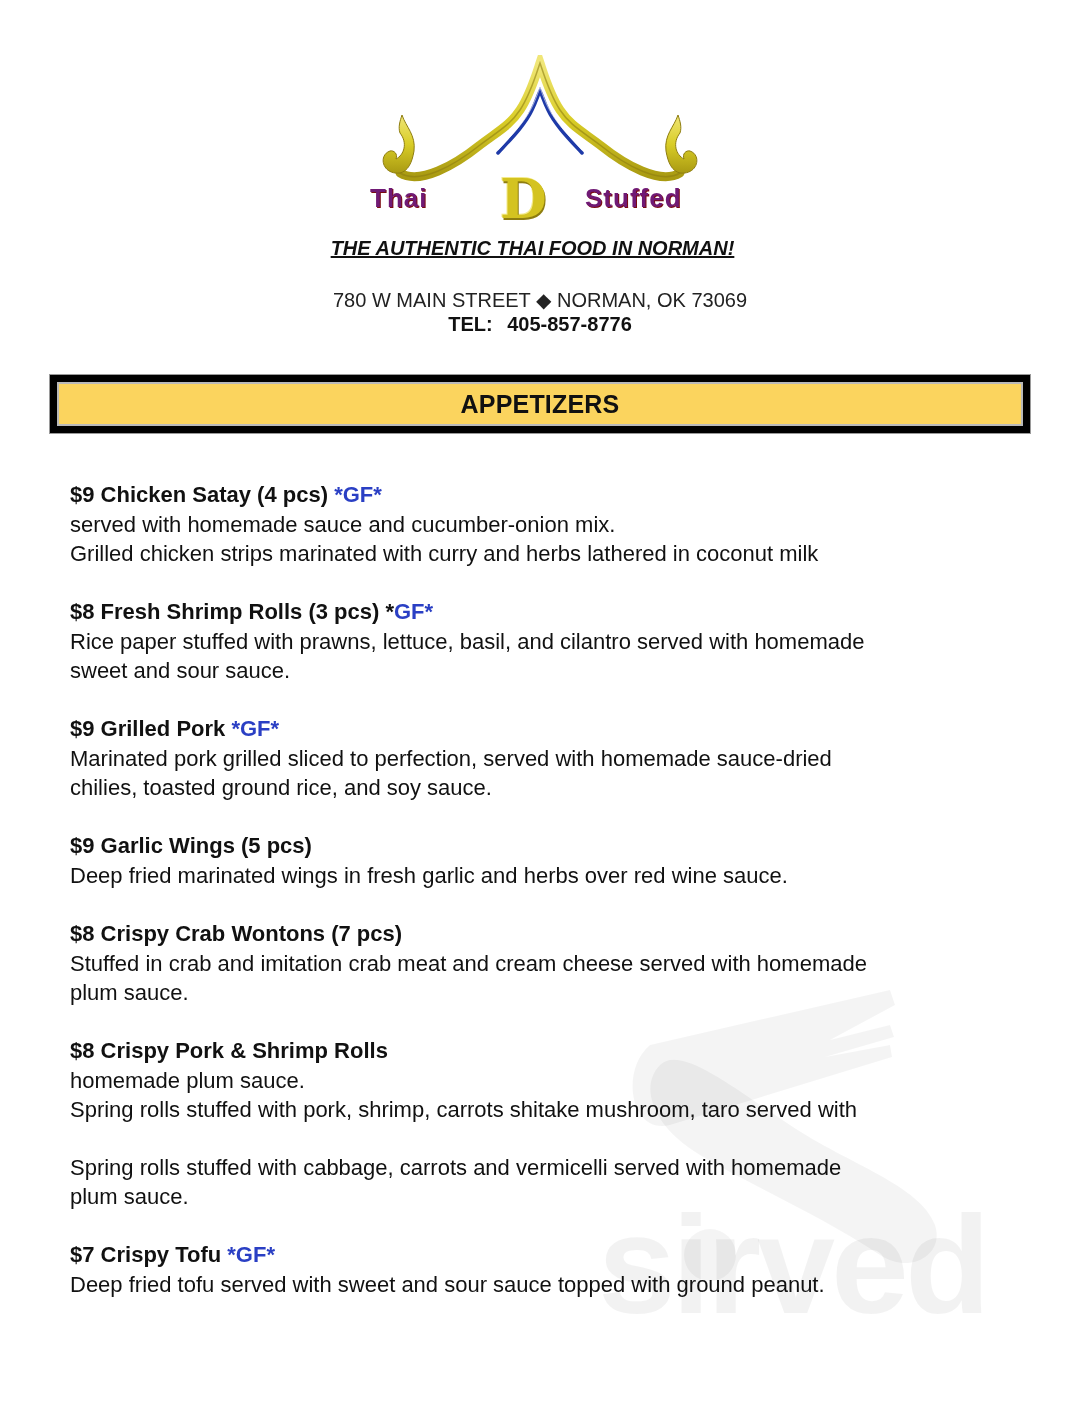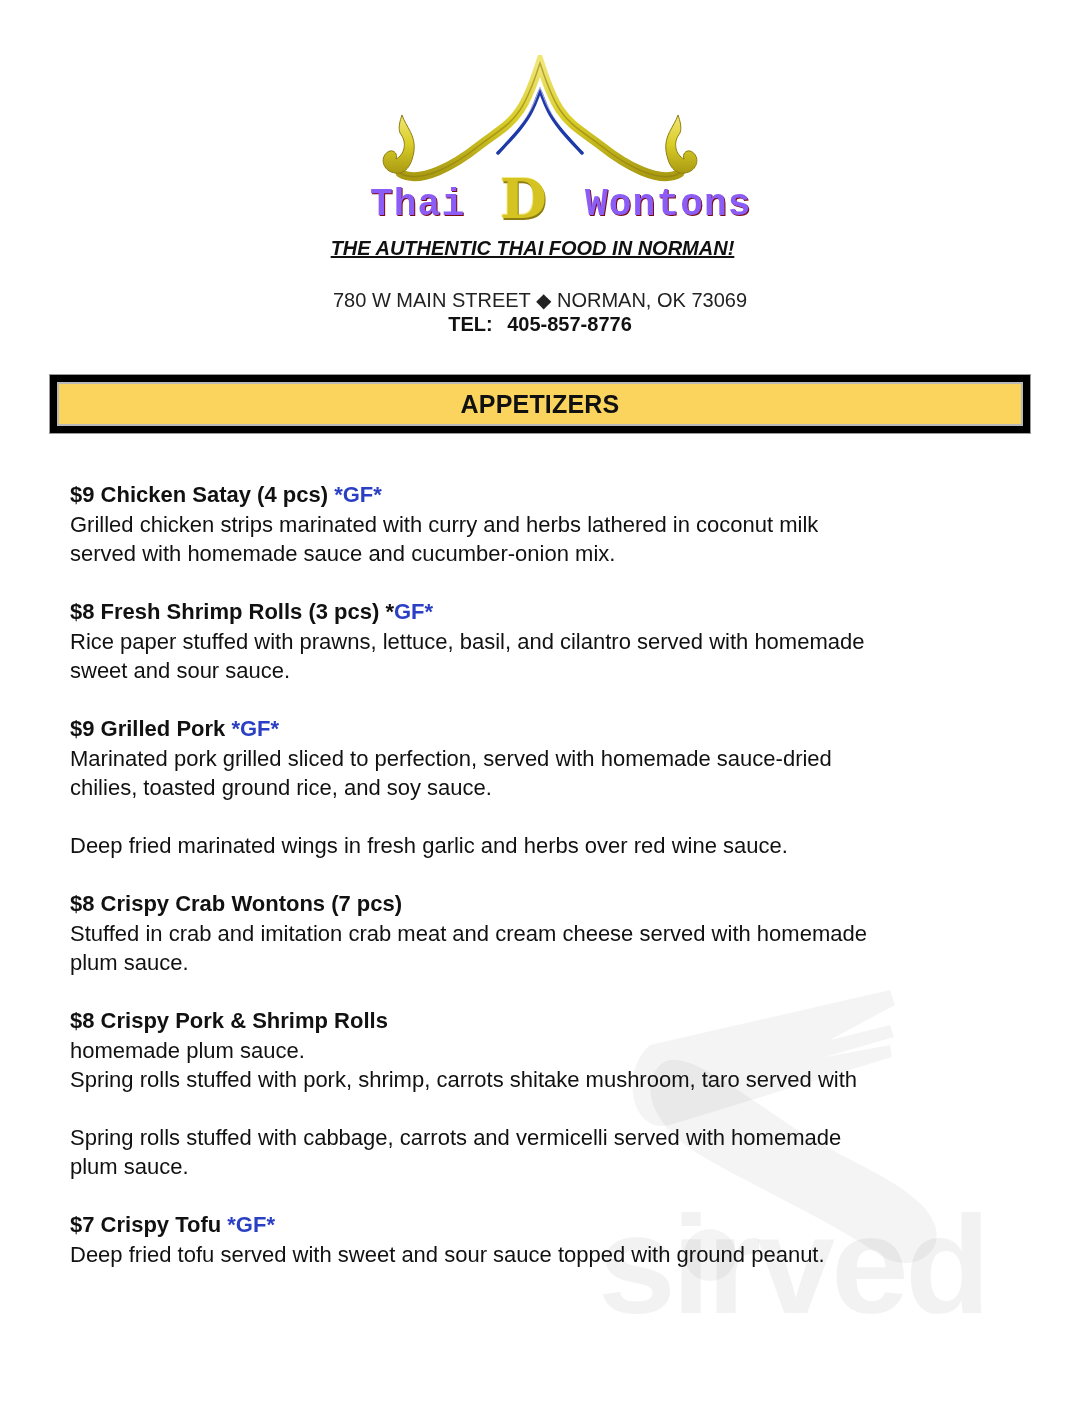--- a/index.html
+++ b/index.html
@@ -3,22 +3,22 @@
 <meta charset="utf-8">
 <style>
   html, body { margin: 0; padding: 0; }
   body {
     width: 1065px; height: 1421px; background: #ffffff; position: relative; overflow: hidden;
     font-family: "Liberation Sans", sans-serif; color: #111111;
   }
   .logo { position: absolute; left: 360px; top: 55px; width: 360px; height: 175px; }
   .logo svg { width: 100%; height: 100%; display: block; }
   .logo-text {
-    position: absolute; top: 183px; font-family: Liberation Mono, monospace; font-weight: bold;
-    font-size: 38px; color: #8b5cf6; letter-spacing: 1px;
+    position: absolute; top: 183px; font-family: Liberation Sans, sans-serif; font-weight: bold;
+    font-size: 26px; color: #701a75; letter-spacing: 1px;
     text-shadow: 1px 1px 0 #7a0b10;
   }
   .logo-thai { left: 370px; }
   .logo-cuisine { left: 585px; }
   .logo-d {
     position: absolute; left: 500px; top: 172px; font-family: "DejaVu Serif", serif; font-weight: bold;
     font-size: 54px; color: #d4c320; text-shadow: 1px 2px 0 #8e7d10, -1px -1px 0 #f3ea8a; line-height: 1;
   }
   .tagline {
     position: absolute; top: 237px; left: 0; width: 1065px; text-align: center;
@@ -76,21 +76,21 @@
     <path d="M138 98 C150 85 165 70 172 55 C176 47 178 40 180 36 C182 40 184 47 188 55 C195 70 210 85 222 98" fill="none" stroke="#1e3aa8" stroke-width="3.5" stroke-linecap="round"></path>
     <path d="M138 98 C150 85 165 70 172 55 C176 47 178 40 180 36 C182 40 184 47 188 55 C195 70 210 85 222 98" fill="none" stroke="#ffffff" stroke-width="1" opacity="0.6" transform="translate(0,-3)"></path>
 
     <path d="M40 118 C22 120 18 100 30 96 C34 95 38 99 36 104 C44 100 48 88 40 78 C38 72 40 66 42 60 C46 72 56 80 54 96 C52 108 48 116 40 118 Z" fill="url(#gold)" stroke="#8e7d10" stroke-width="1"></path>
 
     <path d="M320 118 C338 120 342 100 330 96 C326 95 322 99 324 104 C316 100 312 88 320 78 C322 72 320 66 318 60 C314 72 304 80 306 96 C308 108 312 116 320 118 Z" fill="url(#gold)" stroke="#8e7d10" stroke-width="1"></path>
   </svg>
 </div>
 <div class="logo-text logo-thai">Thai</div>
 <div class="logo-d">D</div>
-<div class="logo-text logo-cuisine">Wontons</div>
+<div class="logo-text logo-cuisine">Stuffed</div>
 
 <div class="tagline">THE AUTHENTIC THAI FOOD IN NORMAN!</div>
 <div class="address">
   <span>780 W MAIN STREET</span>
   <span>◆</span>
   <span>NORMAN, OK 73069</span>
 </div>
 <div class="phone">
   <span class="lbl">TEL:</span>
   <span>405-857-8776</span>
@@ -110,39 +110,40 @@
       <circle cx="120" cy="270" r="26"></circle>
     </g>
   </svg>
 </div>
 <div class="wm-text">sirved</div>
 
 <div class="items">
   <div class="item">
     <div class="item-title"><span>$9 Chicken Satay (4 pcs) </span><span class="gf-star"></span><span class="gf">*GF*</span></div>
     <div class="item-desc">
+        <div>served with homemade sauce and cucumber-onion mix.</div>
         <div>Grilled chicken strips marinated with curry and herbs lathered in coconut milk</div>
-        <div>served with homemade sauce and cucumber-onion mix.</div>
       </div>
   </div>
   <div class="item">
     <div class="item-title"><span>$8 Fresh Shrimp Rolls (3 pcs) </span><span class="gf-star">*</span><span class="gf">GF*</span></div>
     <div class="item-desc">
         <div>Rice paper stuffed with prawns, lettuce, basil, and cilantro served with homemade</div>
         <div>sweet and sour sauce.</div>
       </div>
   </div>
   <div class="item">
     <div class="item-title"><span>$9 Grilled Pork </span><span class="gf-star"></span><span class="gf">*GF*</span></div>
     <div class="item-desc">
         <div>Marinated pork grilled sliced to perfection, served with homemade sauce-dried</div>
         <div>chilies, toasted ground rice, and soy sauce.</div>
       </div>
   </div>
   <div class="item">
+    <div class="item-title"><span>$9 Garlic Wings (5 pcs)</span></div>
     <div class="item-desc">
         <div>Deep fried marinated wings in fresh garlic and herbs over red wine sauce.</div>
       </div>
   </div>
   <div class="item">
     <div class="item-title"><span>$8 Crispy Crab Wontons (7 pcs)</span></div>
     <div class="item-desc">
         <div>Stuffed in crab and imitation crab meat and cream cheese served with homemade</div>
         <div>plum sauce.</div>
       </div>

